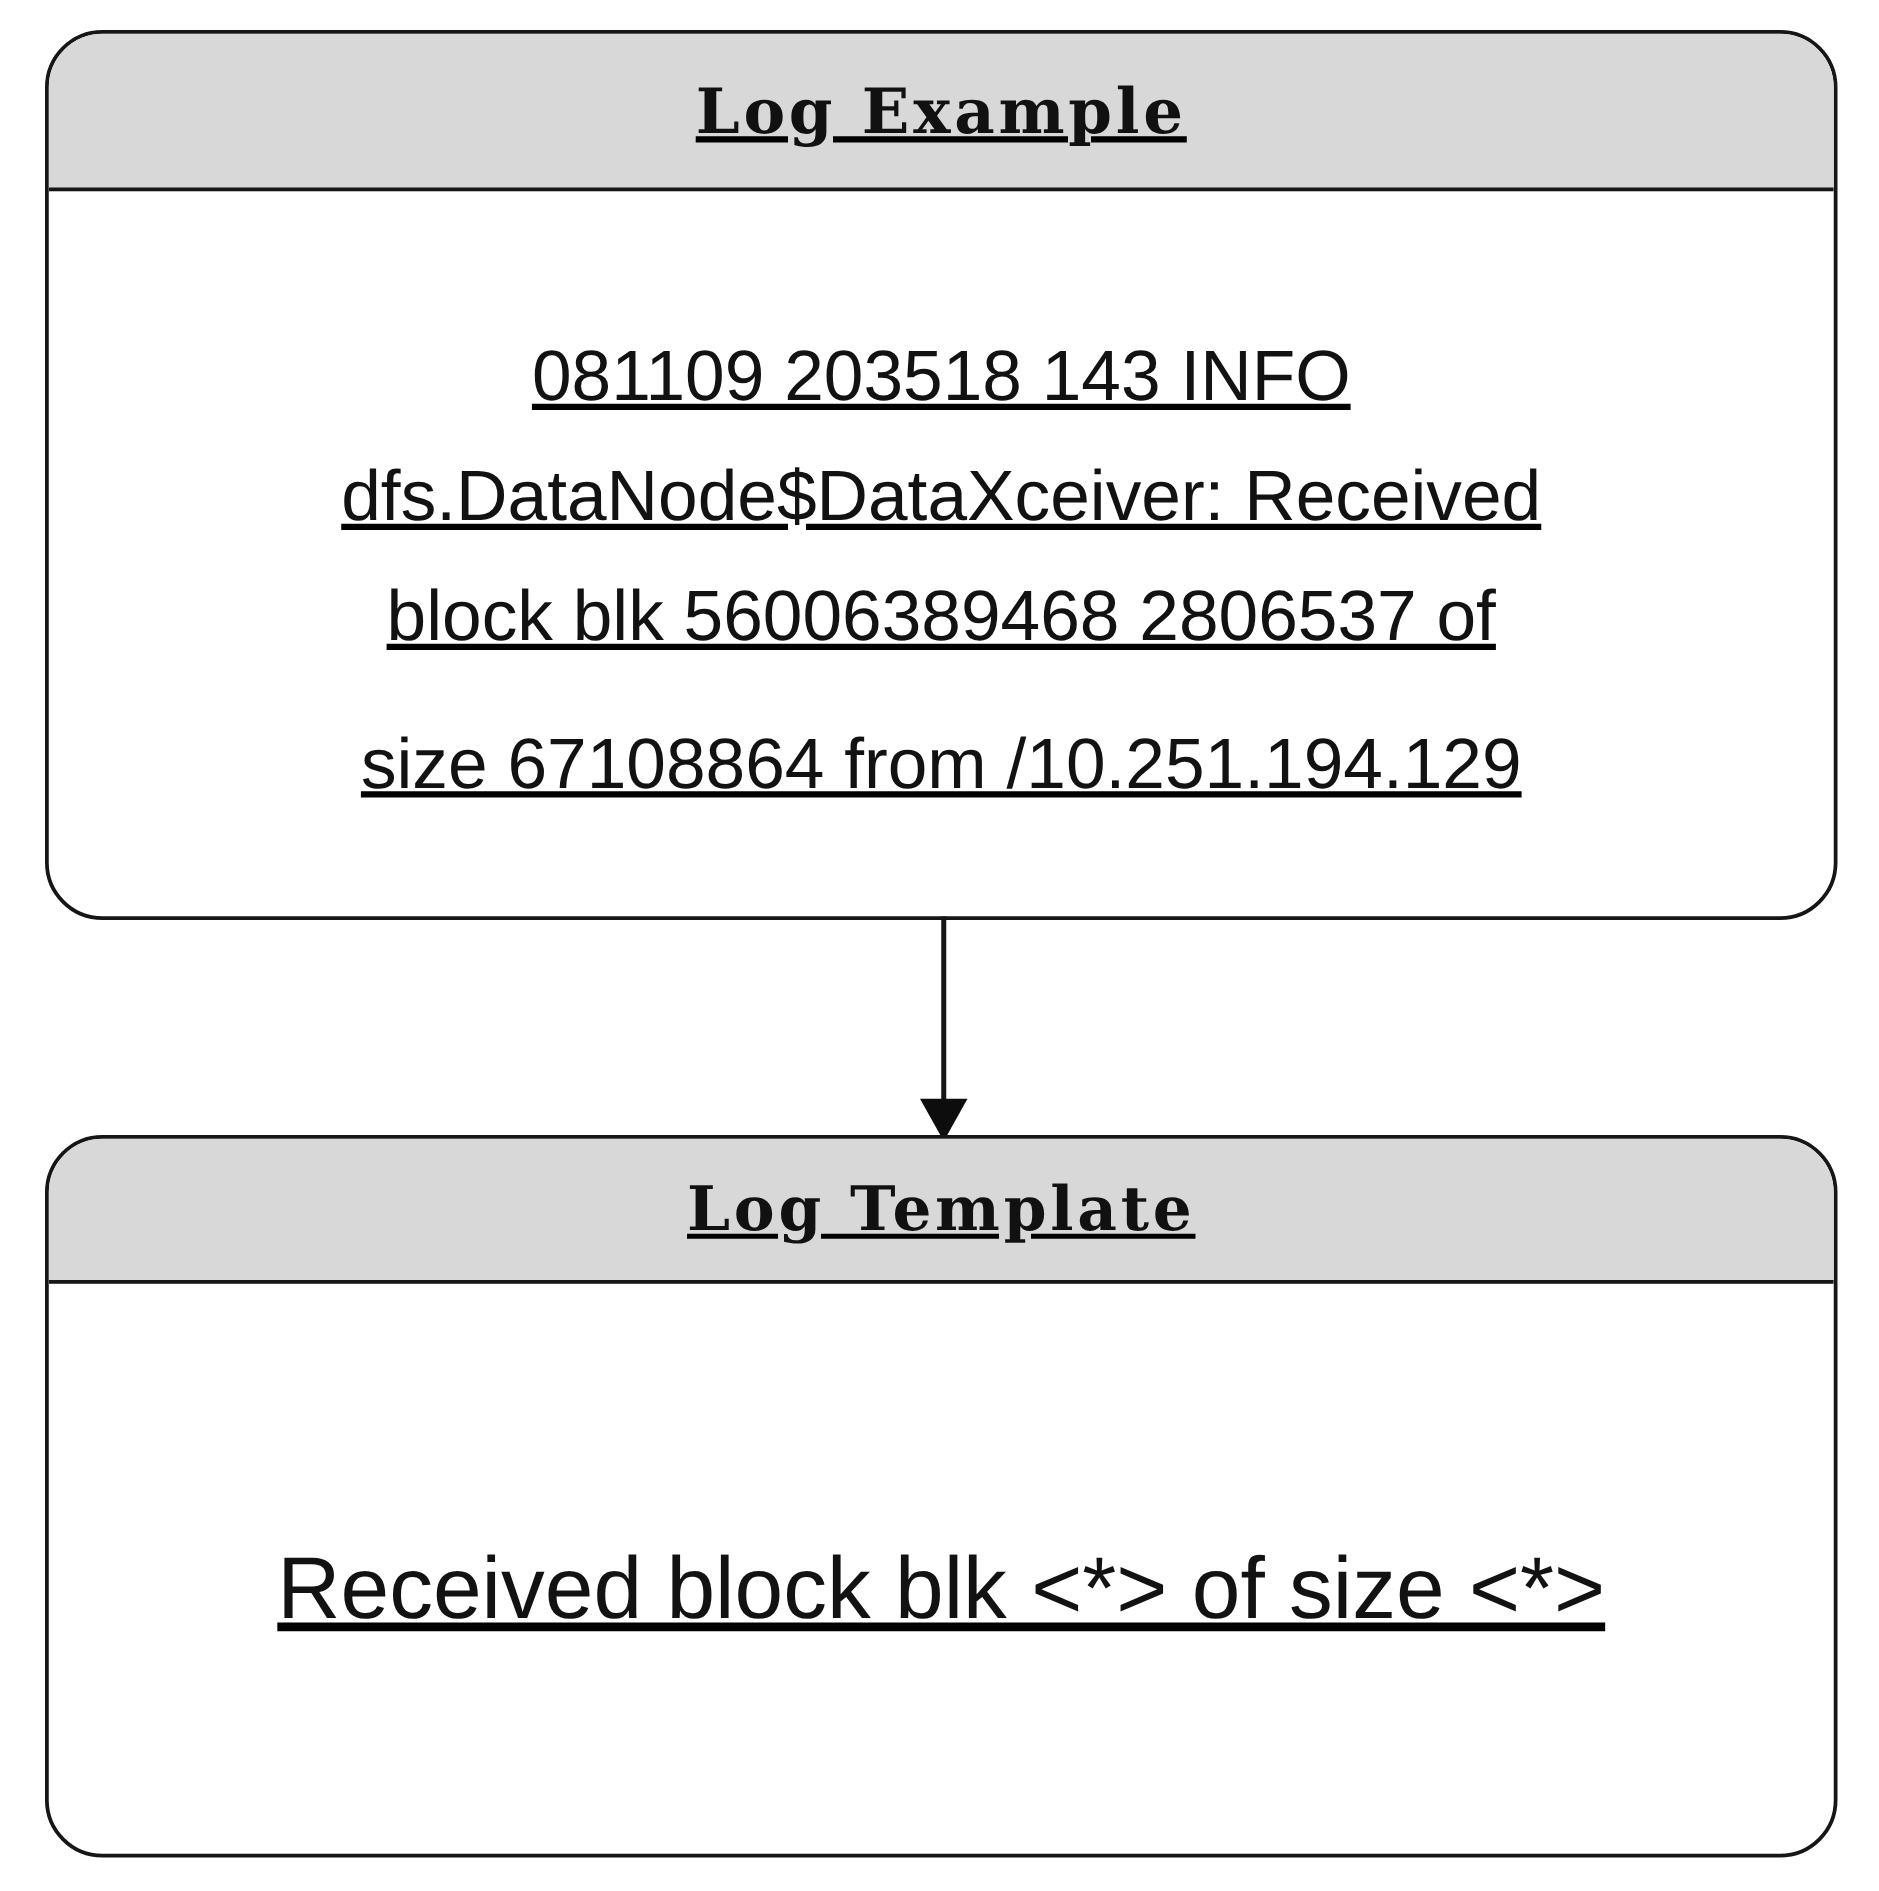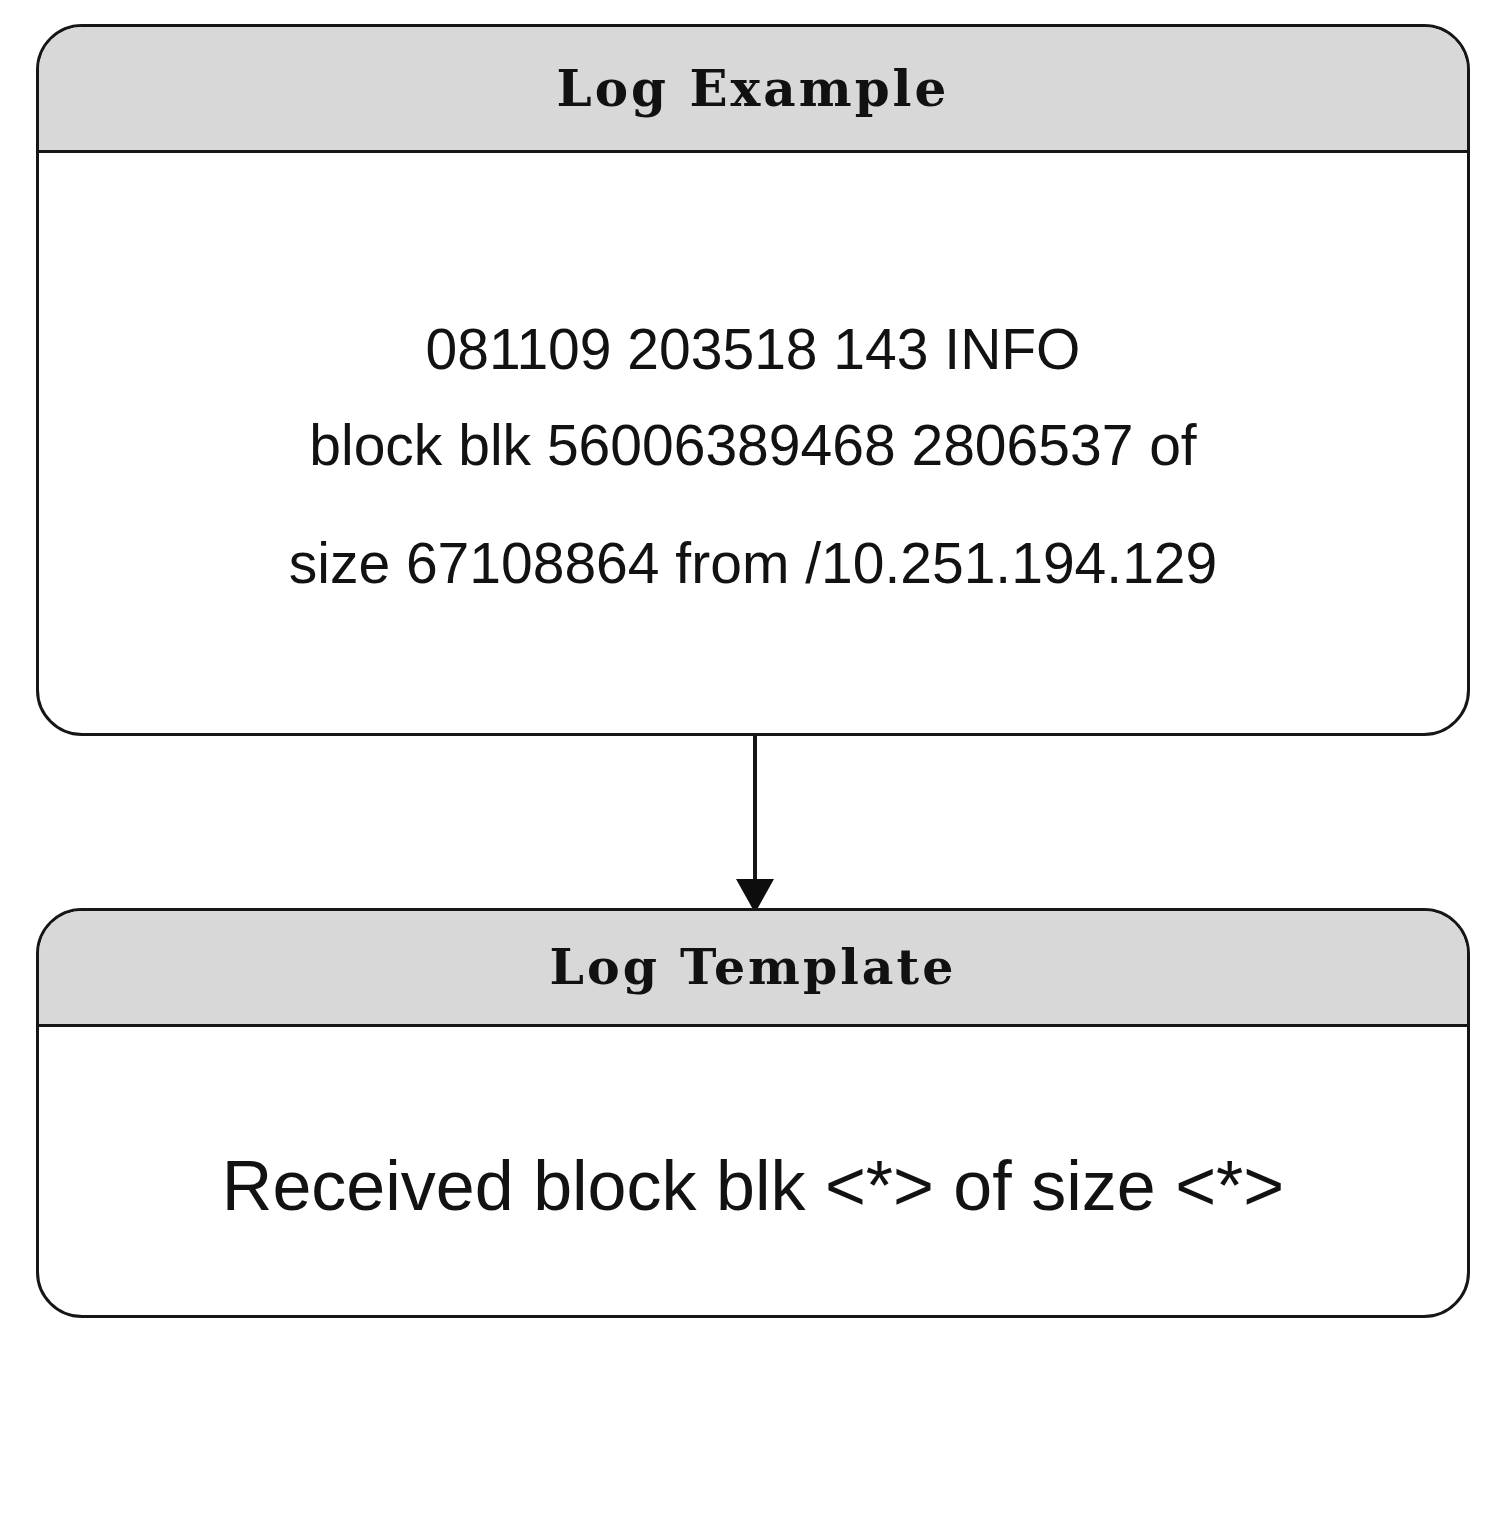--- a/index.html
+++ b/index.html
@@ -24,20 +24,21 @@
   }
 
   
   .card {
     position: absolute;
     box-sizing: border-box;
     border: 3px solid #161616;
     border-radius: 46px;
     background: #ffffff;
     overflow: hidden;
+    text-decoration: underline;
   }
 
   .card-header {
     box-sizing: border-box;
     width: 100%;
     background: #d8d8d8;
     border-bottom: 3px solid #161616;
     display: flex;
     align-items: center;
     justify-content: center;
@@ -90,21 +91,21 @@
   }
   #card-log-example .body-line.gap-line {
     margin-top: 22px;
   }
 
   
   #card-log-template {
     left: 36px;
     top: 908px;
     width: 1434px;
-    height: 410px;
+    height: 578px;
   }
   #card-log-template .card-header { height: 116px; }
   #card-log-template .card-header-title { font-size: 49px; }
   #card-log-template .card-body {
     height: calc(100% - 116px);
     padding-top: 30px;
   }
   #card-log-template .body-line {
     font-size: 70px;
     line-height: 108px;
@@ -124,20 +125,21 @@
 <body>
 
 <div id="canvas">
 
   <div class="card" id="card-log-example">
     <div class="card-header">
       <span class="card-header-title">Log Example</span>
     </div>
     <div class="card-body">
       <div class="body-line">081109 203518 143 INFO</div>
+      <div class="body-line">dfs.DataNode$DataXceiver: Received</div>
       <div class="body-line">block blk 56006389468 2806537 of</div>
       <div class="body-line gap-line">size 67108864 from /10.251.194.129</div>
     </div>
   </div>
 
   <div id="connector">
     <svg width="110" height="180" viewBox="0 0 110 180" xmlns="http://www.w3.org/2000/svg">
       <line x1="55" y1="0" x2="55" y2="152" stroke="#161616" stroke-width="4"></line>
       <polygon points="36,146 74,146 55,180" fill="#0d0d0d"></polygon>
     </svg>

